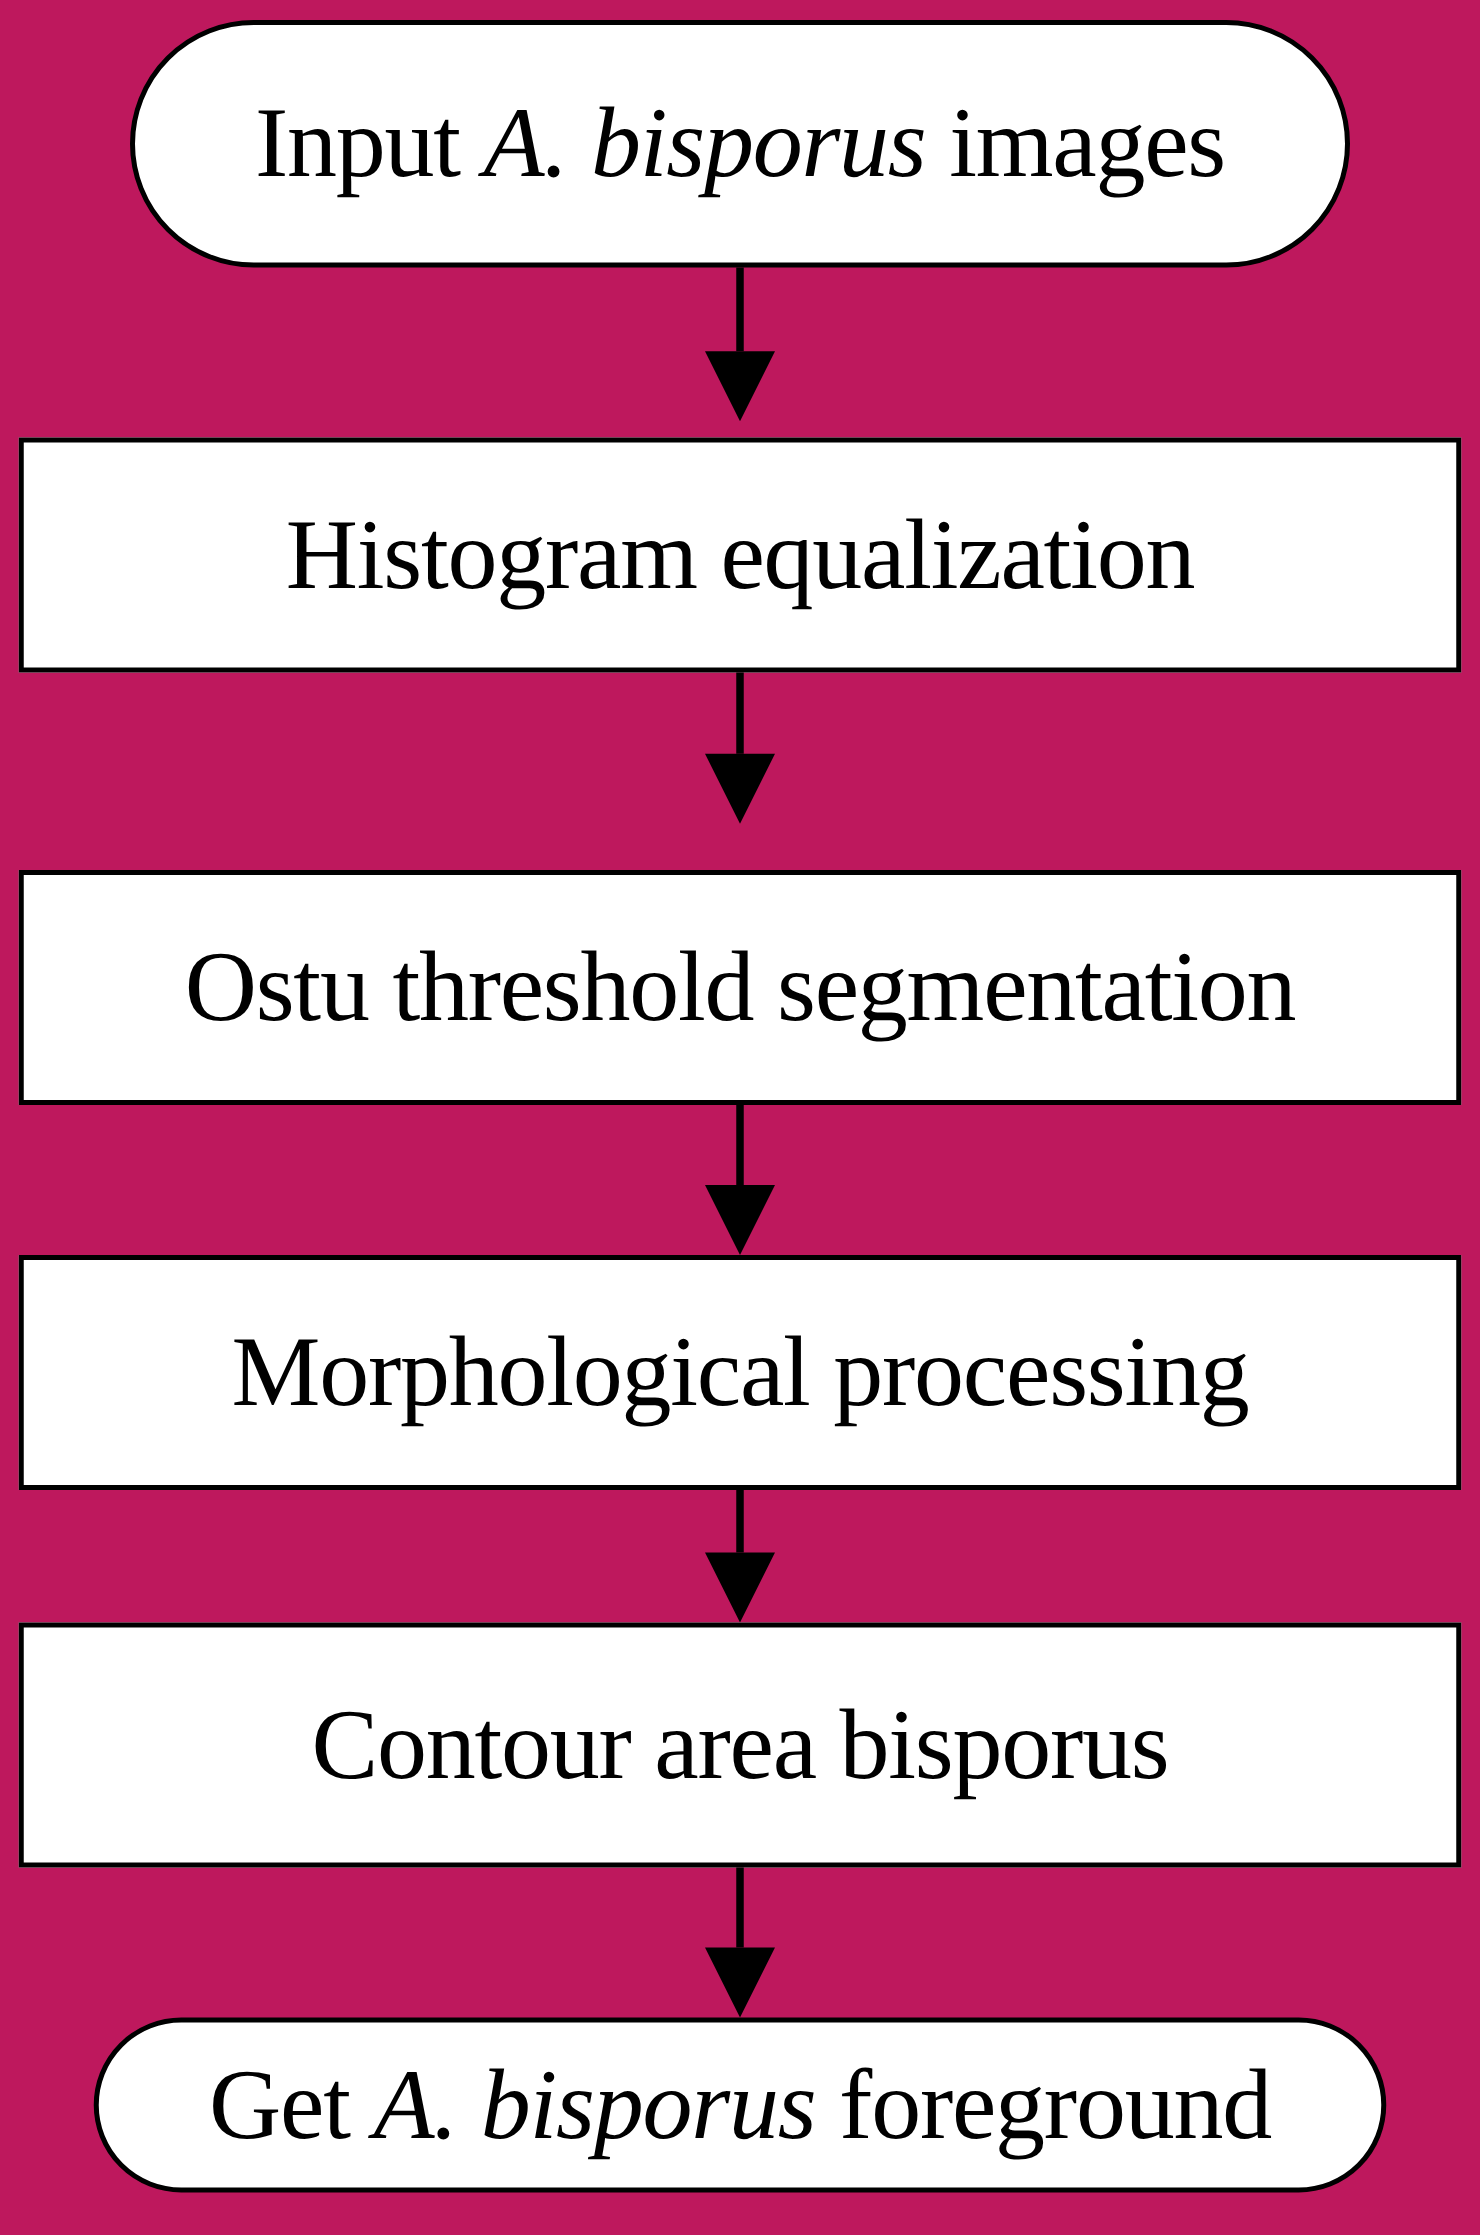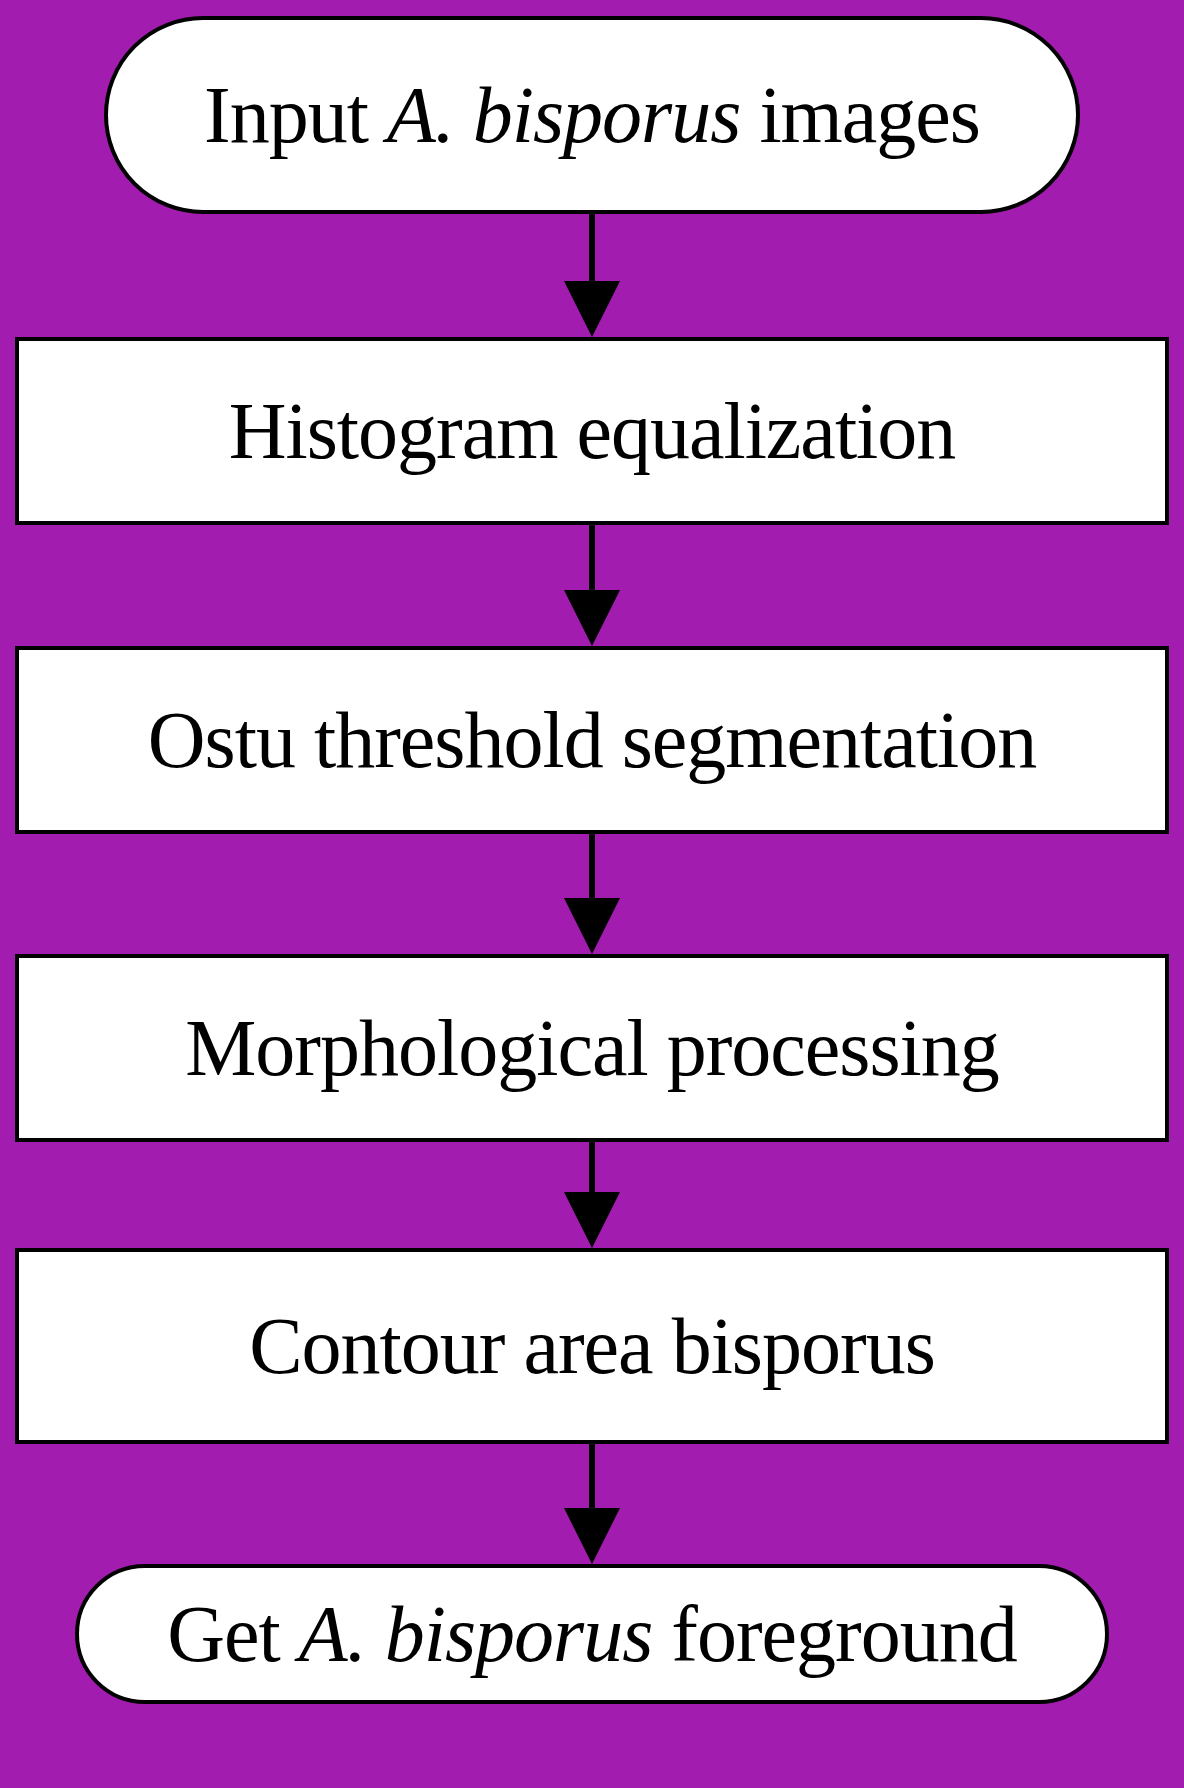--- a/index.html
+++ b/index.html
@@ -6,21 +6,21 @@
   html, body { background: #ffffff; }
   body {
     width: 1184px;
     height: 1788px;
     font-family: "Liberation Serif", serif;
   }
   .canvas {
     position: relative;
     width: 1184px;
     height: 1788px;
-    background: #a21caf;
+    background: #be185d;
     display: flex;
     flex-direction: column;
     align-items: center;
     padding-top: 16px;
   }
   .node {
     flex: 0 0 auto;
     border: 4px solid #000000;
     background: #ffffff;
     color: #000000;
@@ -28,22 +28,22 @@
     align-items: center;
     justify-content: center;
     font-size: 80px;
     line-height: 1;
     white-space: nowrap;
     letter-spacing: -1px;
   }
   .stadium { border-radius: 120px; }
   .n-start { width: 976px; height: 198px; }
   .rect    { width: 1154px; }
-  .n-hist  { height: 188px; }
-  .n-ostu  { height: 188px; }
+  .n-hist  { height: 188px; margin-top: 13px; }
+  .n-ostu  { height: 188px; margin-top: 37px; }
   .n-morph { height: 188px; text-align: right; }
   .n-cont  { height: 196px; }
   .n-end   { width: 1034px; height: 140px; }
   .label em { font-style: italic; }
   .arrow {
     flex: 0 0 auto;
     display: flex;
     flex-direction: column;
     align-items: center;
     width: 60px;

